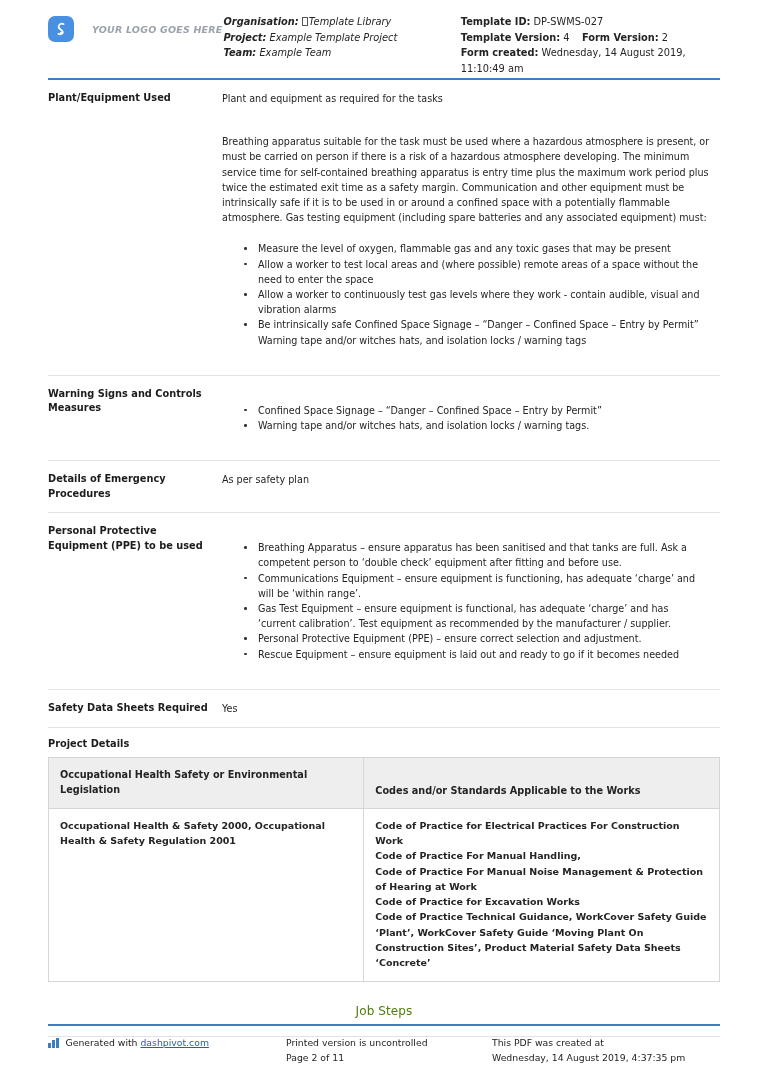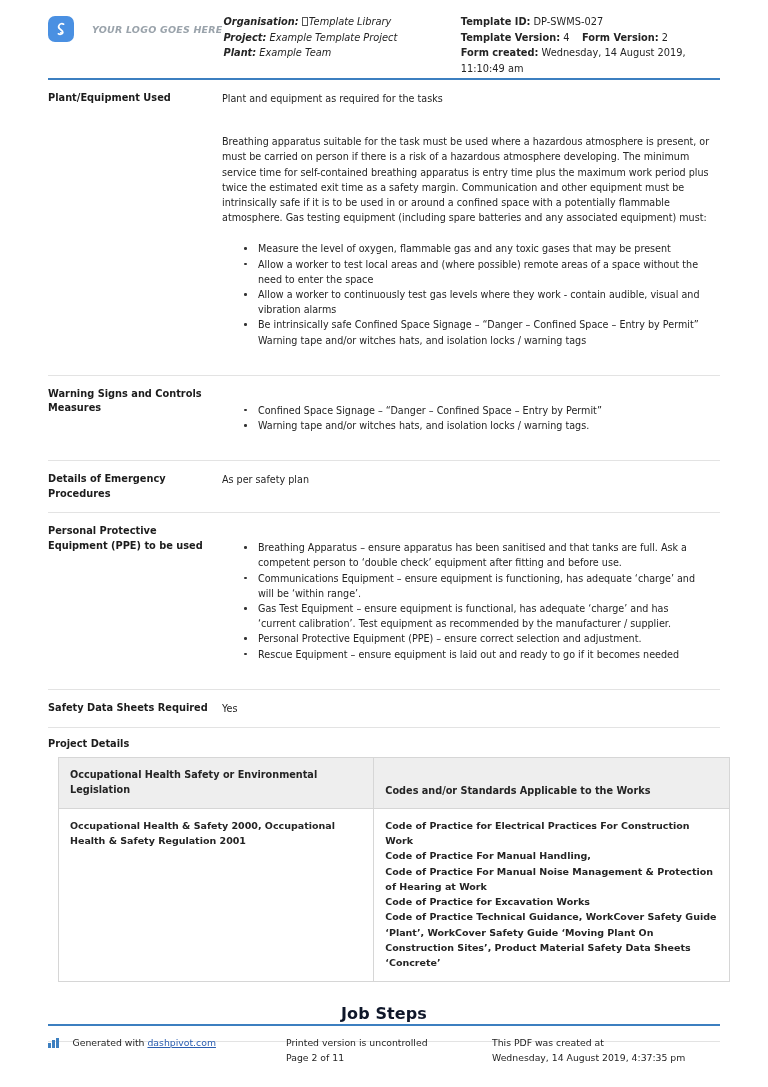--- a/index.html
+++ b/index.html
@@ -135,21 +135,20 @@
     font-size: 9.8px;
     font-weight: bold;
     color: #1c1c1c;
     padding: 10px 0 8px 0;
   }
 
   table.details {
     width: 100%;
     border-collapse: collapse;
     table-layout: fixed;
-    margin-left: 10px;
   }
   table.details th,
   table.details td {
     border: 1px solid #d6d6d6;
     vertical-align: top;
     padding: 9px 11px 10px 11px;
     font-size: 9.5px;
     line-height: 15.3px;
     color: #242424;
     font-weight: bold;
@@ -166,23 +165,23 @@
     vertical-align: bottom;
     padding-bottom: 9px;
   }
   table.details td.cell-a { height: 132px; }
   .col-w-a { width: 47%; }
   .col-w-b { width: 53%; }
 
   
   .job-steps-title {
     text-align: center;
-    font-size: 16px;
-    font-weight: bold;
-    color: #0f172a;
+    font-size: 12px;
+    font-weight: normal;
+    color: #4d7c0f;
     padding: 22px 0 18px 0;
     letter-spacing: 0.1px;
   }
   .rule-light {
     height: 1px;
     background: #e3e3e3;
   }
 
   
   .doc-footer {
@@ -195,21 +194,21 @@
     height: 2px;
     background: #3c7fc0;
     margin-bottom: 10px;
   }
   .footer-cols {
     display: flex;
     font-size: 9.3px;
     line-height: 14.5px;
     color: #242424;
   }
-  .fcol-1 { width: 238px; display: flex; align-items: flex-start; gap: 14px; }
+  .fcol-1 { width: 238px; display: flex; align-items: flex-start; gap: 7px; }
   .fcol-2 { width: 206px; }
   .fcol-3 { width: 210px; }
   .bars-icon {
     display: inline-flex;
     align-items: flex-end;
     gap: 1.5px;
     height: 10px;
     margin-top: 2px;
     flex: none;
   }
@@ -242,21 +241,21 @@
     <div class="hdr-col hdr-col-1">
       <div>
         <b>Organisation:</b>
         <span class="tofu"></span><span>Template Library</span>
       </div>
       <div>
         <b>Project:</b>
         <span>Example Template Project</span>
       </div>
       <div>
-        <b>Plant:</b>
+        <b>Team:</b>
         <span>Example Team</span>
       </div>
     </div>
 
     <div class="hdr-col hdr-col-2">
       <div>
         <b>Template ID:</b>
         <span>DP-SWMS-027</span>
       </div>
       <div>

